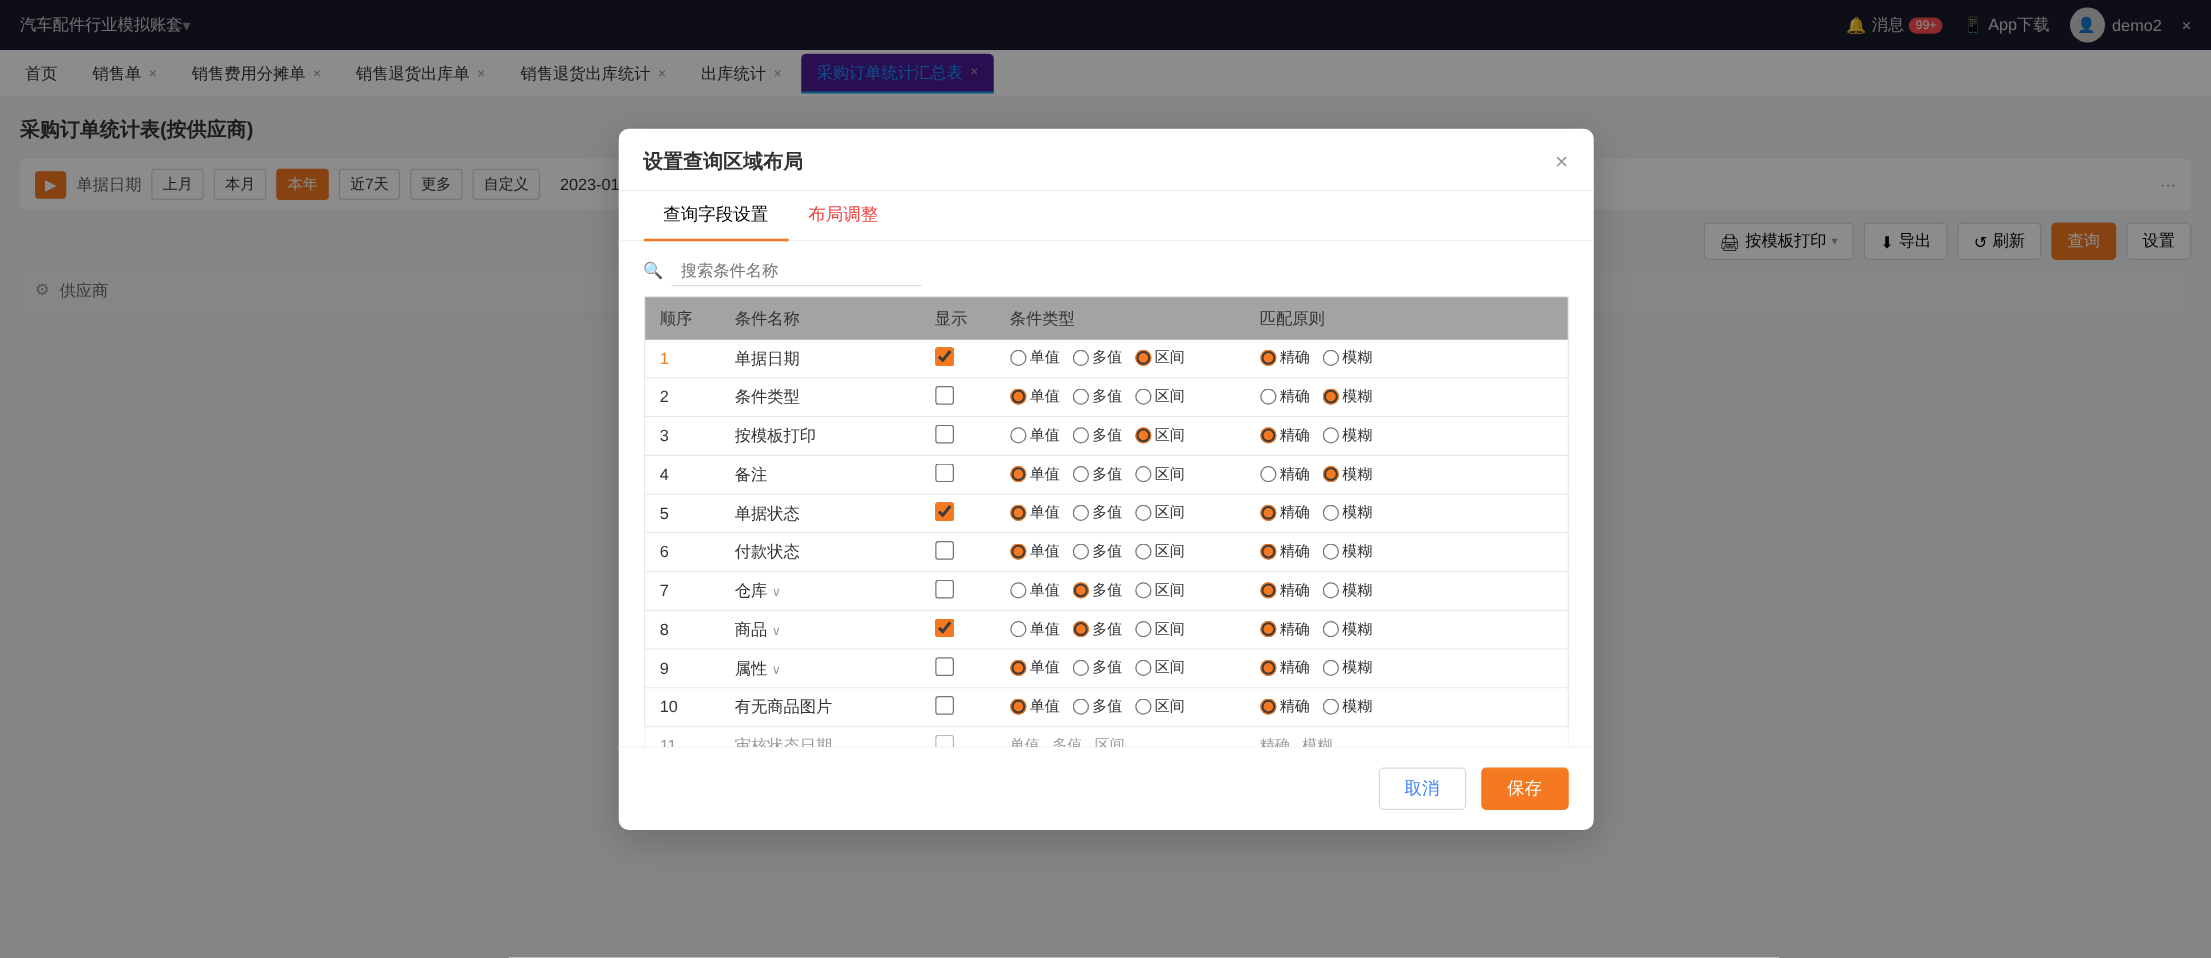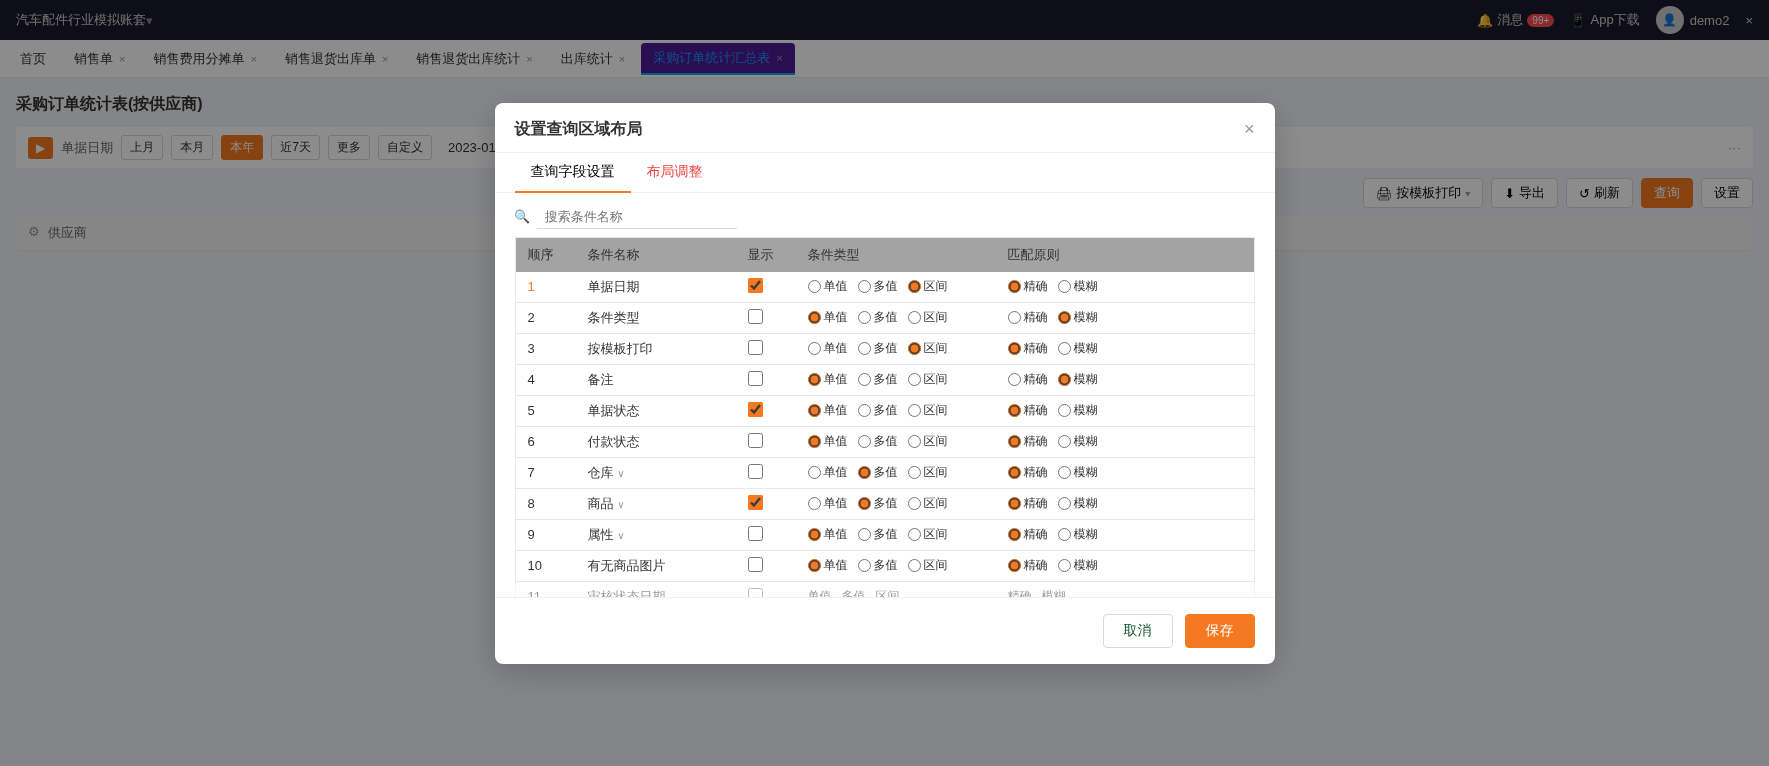--- a/index.html
+++ b/index.html
@@ -181,21 +181,21 @@
       border-top: 1px solid #f0f0f0;
       margin-top: auto;
     }
     .btn-cancel {
       padding: 7px 20px;
       border: 1px solid #d9d9d9;
       border-radius: 4px;
       cursor: pointer;
       font-size: 14px;
       background: #fff;
-      color: #14532d;
+      color: #3b82f6;
     }
     .btn-save {
       padding: 7px 20px;
       border: 1px solid #f47920;
       border-radius: 4px;
       cursor: pointer;
       font-size: 14px;
       background: #f47920;
       color: #fff;
     }

